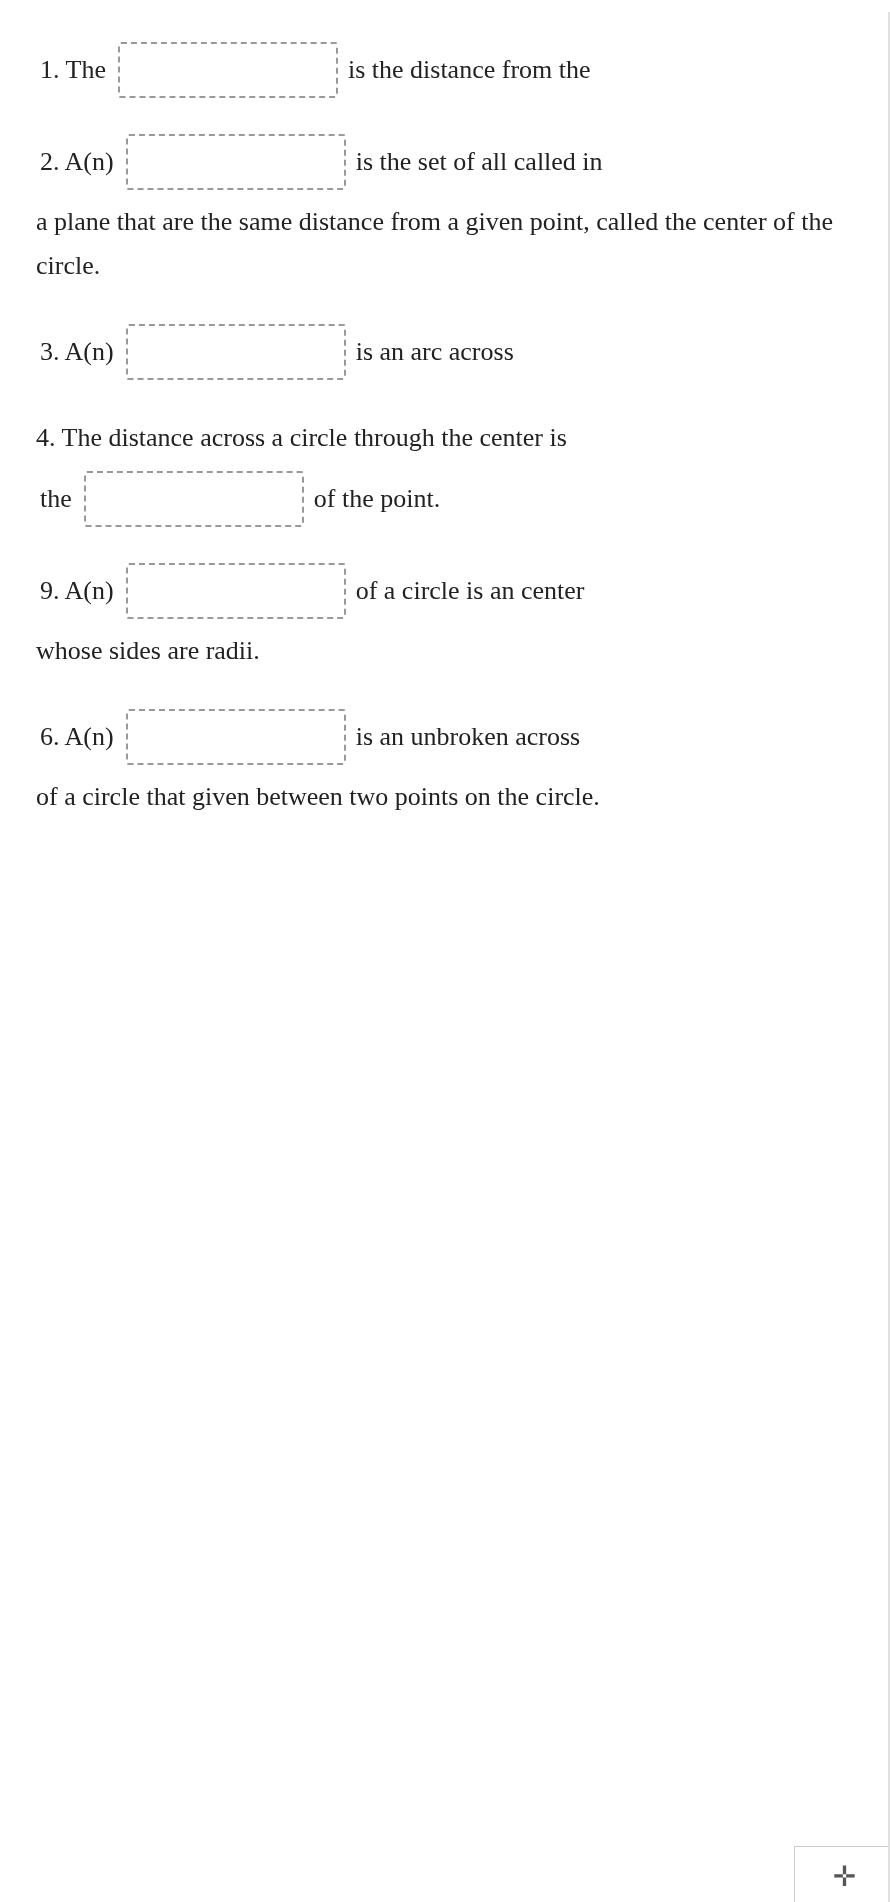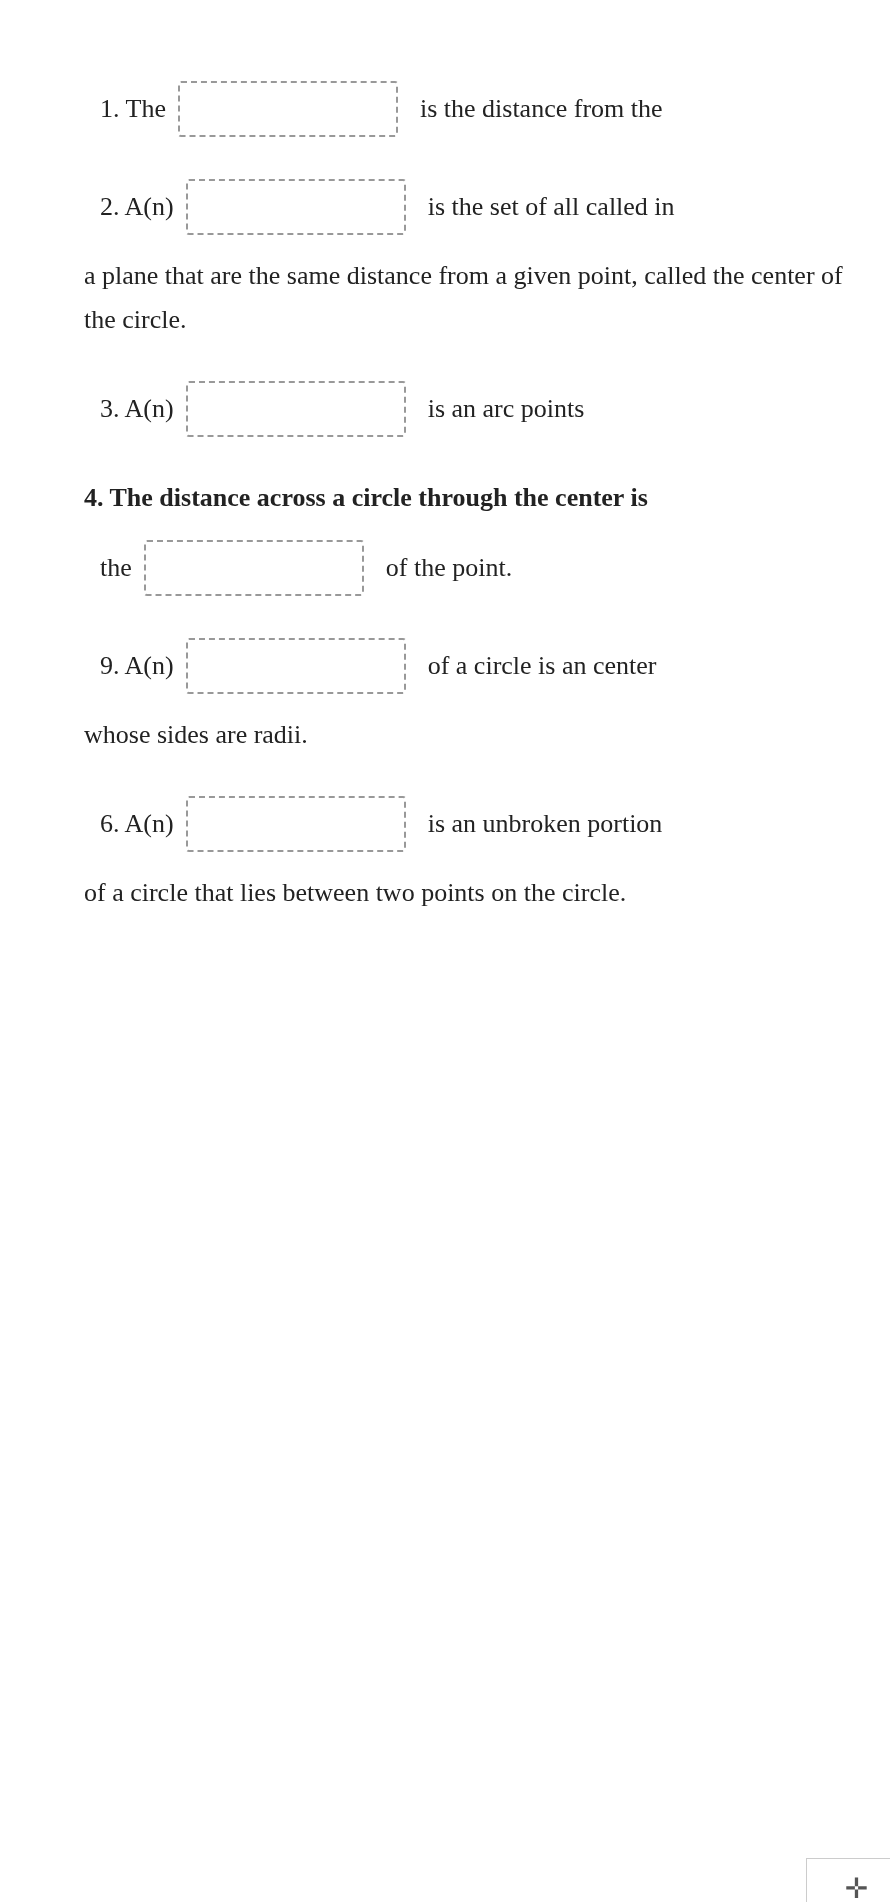--- a/index.html
+++ b/index.html
@@ -1,17 +1,17 @@
 <!DOCTYPE html>
 <html><head>
   <meta charset="utf-8">
   <style>
     * {
       box-sizing: border-box;
-      margin: 16px;
+      margin: 4px;
       padding: 0;
     }
 
     body {
       background: #ffffff;
       font-family: Georgia, 'Times New Roman', serif;
       font-size: 26px;
       color: #222222;
       width: 890px;
       min-height: 1902px;
@@ -94,48 +94,48 @@
     <span class="blank-box"></span>
     <span>is the set of all called in</span>
   </div>
   <div class="continuation-text">a plane that are the same distance from a given point, called the center of the circle.</div>
 </div>
 
 <div class="question-block">
   <div class="question-line">
     <span class="question-label">3. A(n)</span>
     <span class="blank-box"></span>
-    <span>is an arc points</span>
+    <span>is an arc across</span>
   </div>
 </div>
 
 <div class="question-block">
-  <div class="continuation-text" style="margin-bottom: 10px; font-weight: bold;">4. The distance across a circle through the center is</div>
+  <div class="continuation-text" style="margin-bottom: 10px;">4. The distance across a circle through the center is</div>
   <div class="question-line">
     <span class="question-label">the</span>
     <span class="blank-box"></span>
     <span>of the point.</span>
   </div>
 </div>
 
 <div class="question-block">
   <div class="question-line">
     <span class="question-label">9. A(n)</span>
     <span class="blank-box"></span>
     <span>of a circle is an center</span>
   </div>
   <div class="continuation-text">whose sides are radii.</div>
 </div>
 
 <div class="question-block">
   <div class="question-line">
     <span class="question-label">6. A(n)</span>
     <span class="blank-box"></span>
-    <span>is an unbroken portion</span>
+    <span>is an unbroken across</span>
   </div>
-  <div class="continuation-text">of a circle that lies between two points on the circle.</div>
+  <div class="continuation-text">of a circle that given between two points on the circle.</div>
 </div>
 
 <div class="bottom-bar">
   <span class="move-icon">✛</span>
 </div>
 
 <div class="right-border"></div>
 
 </body></html>

